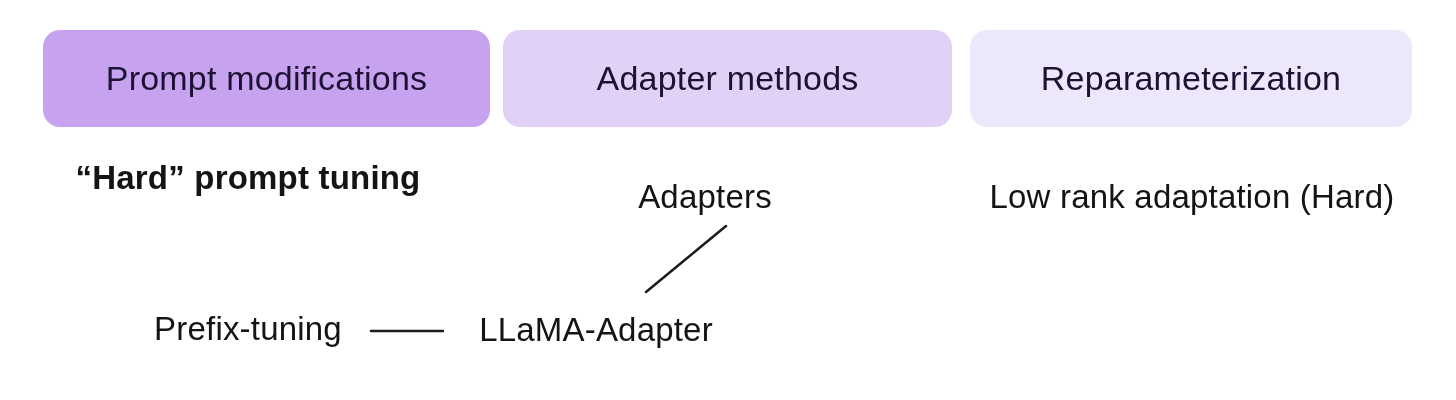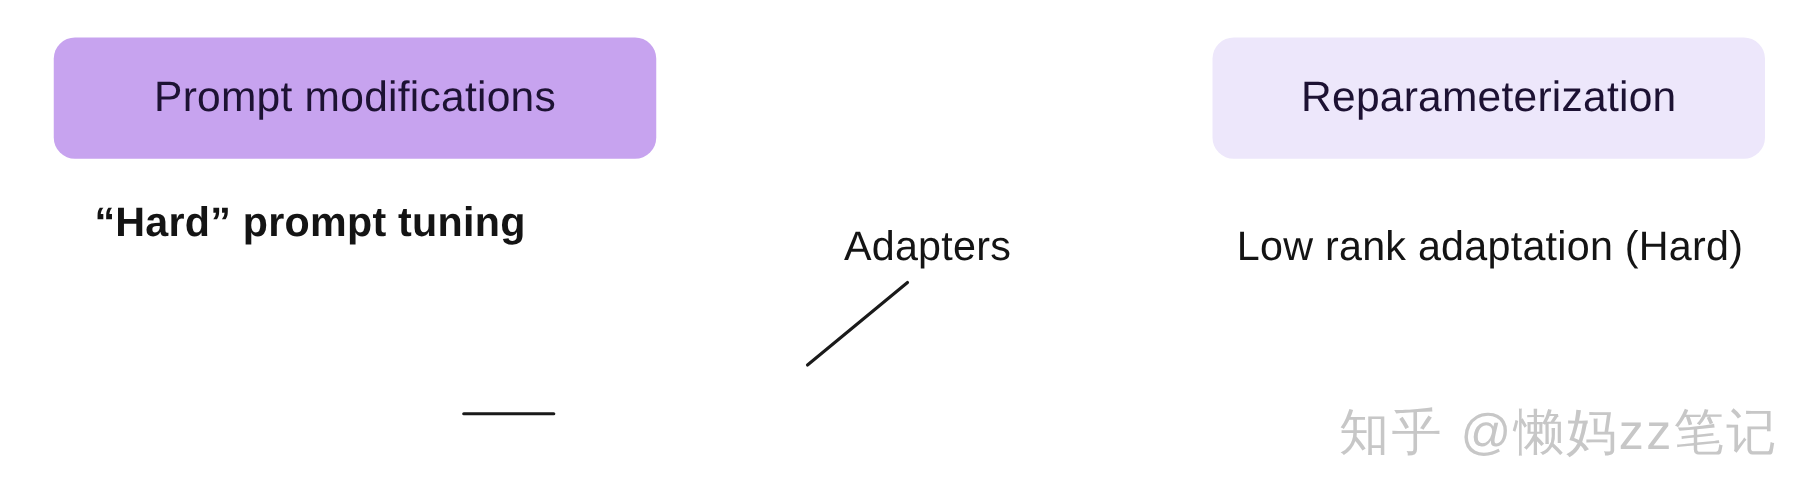--- a/index.html
+++ b/index.html
@@ -22,37 +22,37 @@
     top: 30px;
     height: 97px;
     border-radius: 17px;
     display: flex;
     align-items: center;
     justify-content: center;
     font-size: 34px;
     color: #1d1233;
     letter-spacing: 0.2px;
   }
-  .header-box.h0 { left: 43px;  width: 482px; }
+  .header-box.h0 { left: 43px;  width: 447px; }
   .header-box.h1 { left: 503px; width: 449px; }
   .header-box.h2 { left: 970px; width: 442px; }
 
   
   .item {
     position: absolute;
     transform: translate(-50%, -50%);
     white-space: nowrap;
     font-size: 33px;
     color: #141414;
     letter-spacing: 0.2px;
   }
   .item.hard    { left: 248px;  top: 178px; font-weight: bold; }
   .item.soft    { left: 246px;  top: 253px; }
   .item.prefix  { left: 248px;  top: 329px; }
-  .item.adapters{ left: 742px;  top: 197px; }
+  .item.adapters{ left: 705px;  top: 197px; }
   .item.llama   { left: 596px;  top: 330px; }
   .item.lora    { left: 1192px; top: 197px; }
 
   
   .lines-overlay {
     position: absolute;
     left: 0;
     top: 0;
     width: 1456px;
     height: 400px;
@@ -72,34 +72,38 @@
 </style>
 </head>
 <body>
 
 <div class="canvas">
 
   <div class="header-box h0" style="background-color: rgb(199, 163, 239);">
     <span>Prompt modifications</span>
   </div>
 
+  <div class="header-box h1" style="background-color: rgb(225, 209, 247);">
+    <span>Adapter methods</span>
+  </div>
 
   <div class="header-box h2" style="background-color: rgb(237, 231, 251);">
     <span>Reparameterization</span>
   </div>
 
   <div class="item hard">“Hard” prompt tuning</div>
 
 
+  <div class="item prefix">Prefix-tuning</div>
 
   <div class="item adapters">Adapters</div>
 
+  <div class="item llama">LLaMA-Adapter</div>
 
   <div class="item lora">Low rank adaptation (Hard)</div>
 
   <svg class="lines-overlay" viewBox="0 0 1456 400">
     <line x1="371" y1="331" x2="443" y2="331" stroke="#1a1a1a" stroke-width="2.5" stroke-linecap="round"></line>
     <line x1="646" y1="292" x2="726" y2="226" stroke="#1a1a1a" stroke-width="2.5" stroke-linecap="round"></line>
   </svg>
 
-  <div class="watermark">知乎 @懒妈zz笔记</div>
 
 </div>
 
 </body></html>

